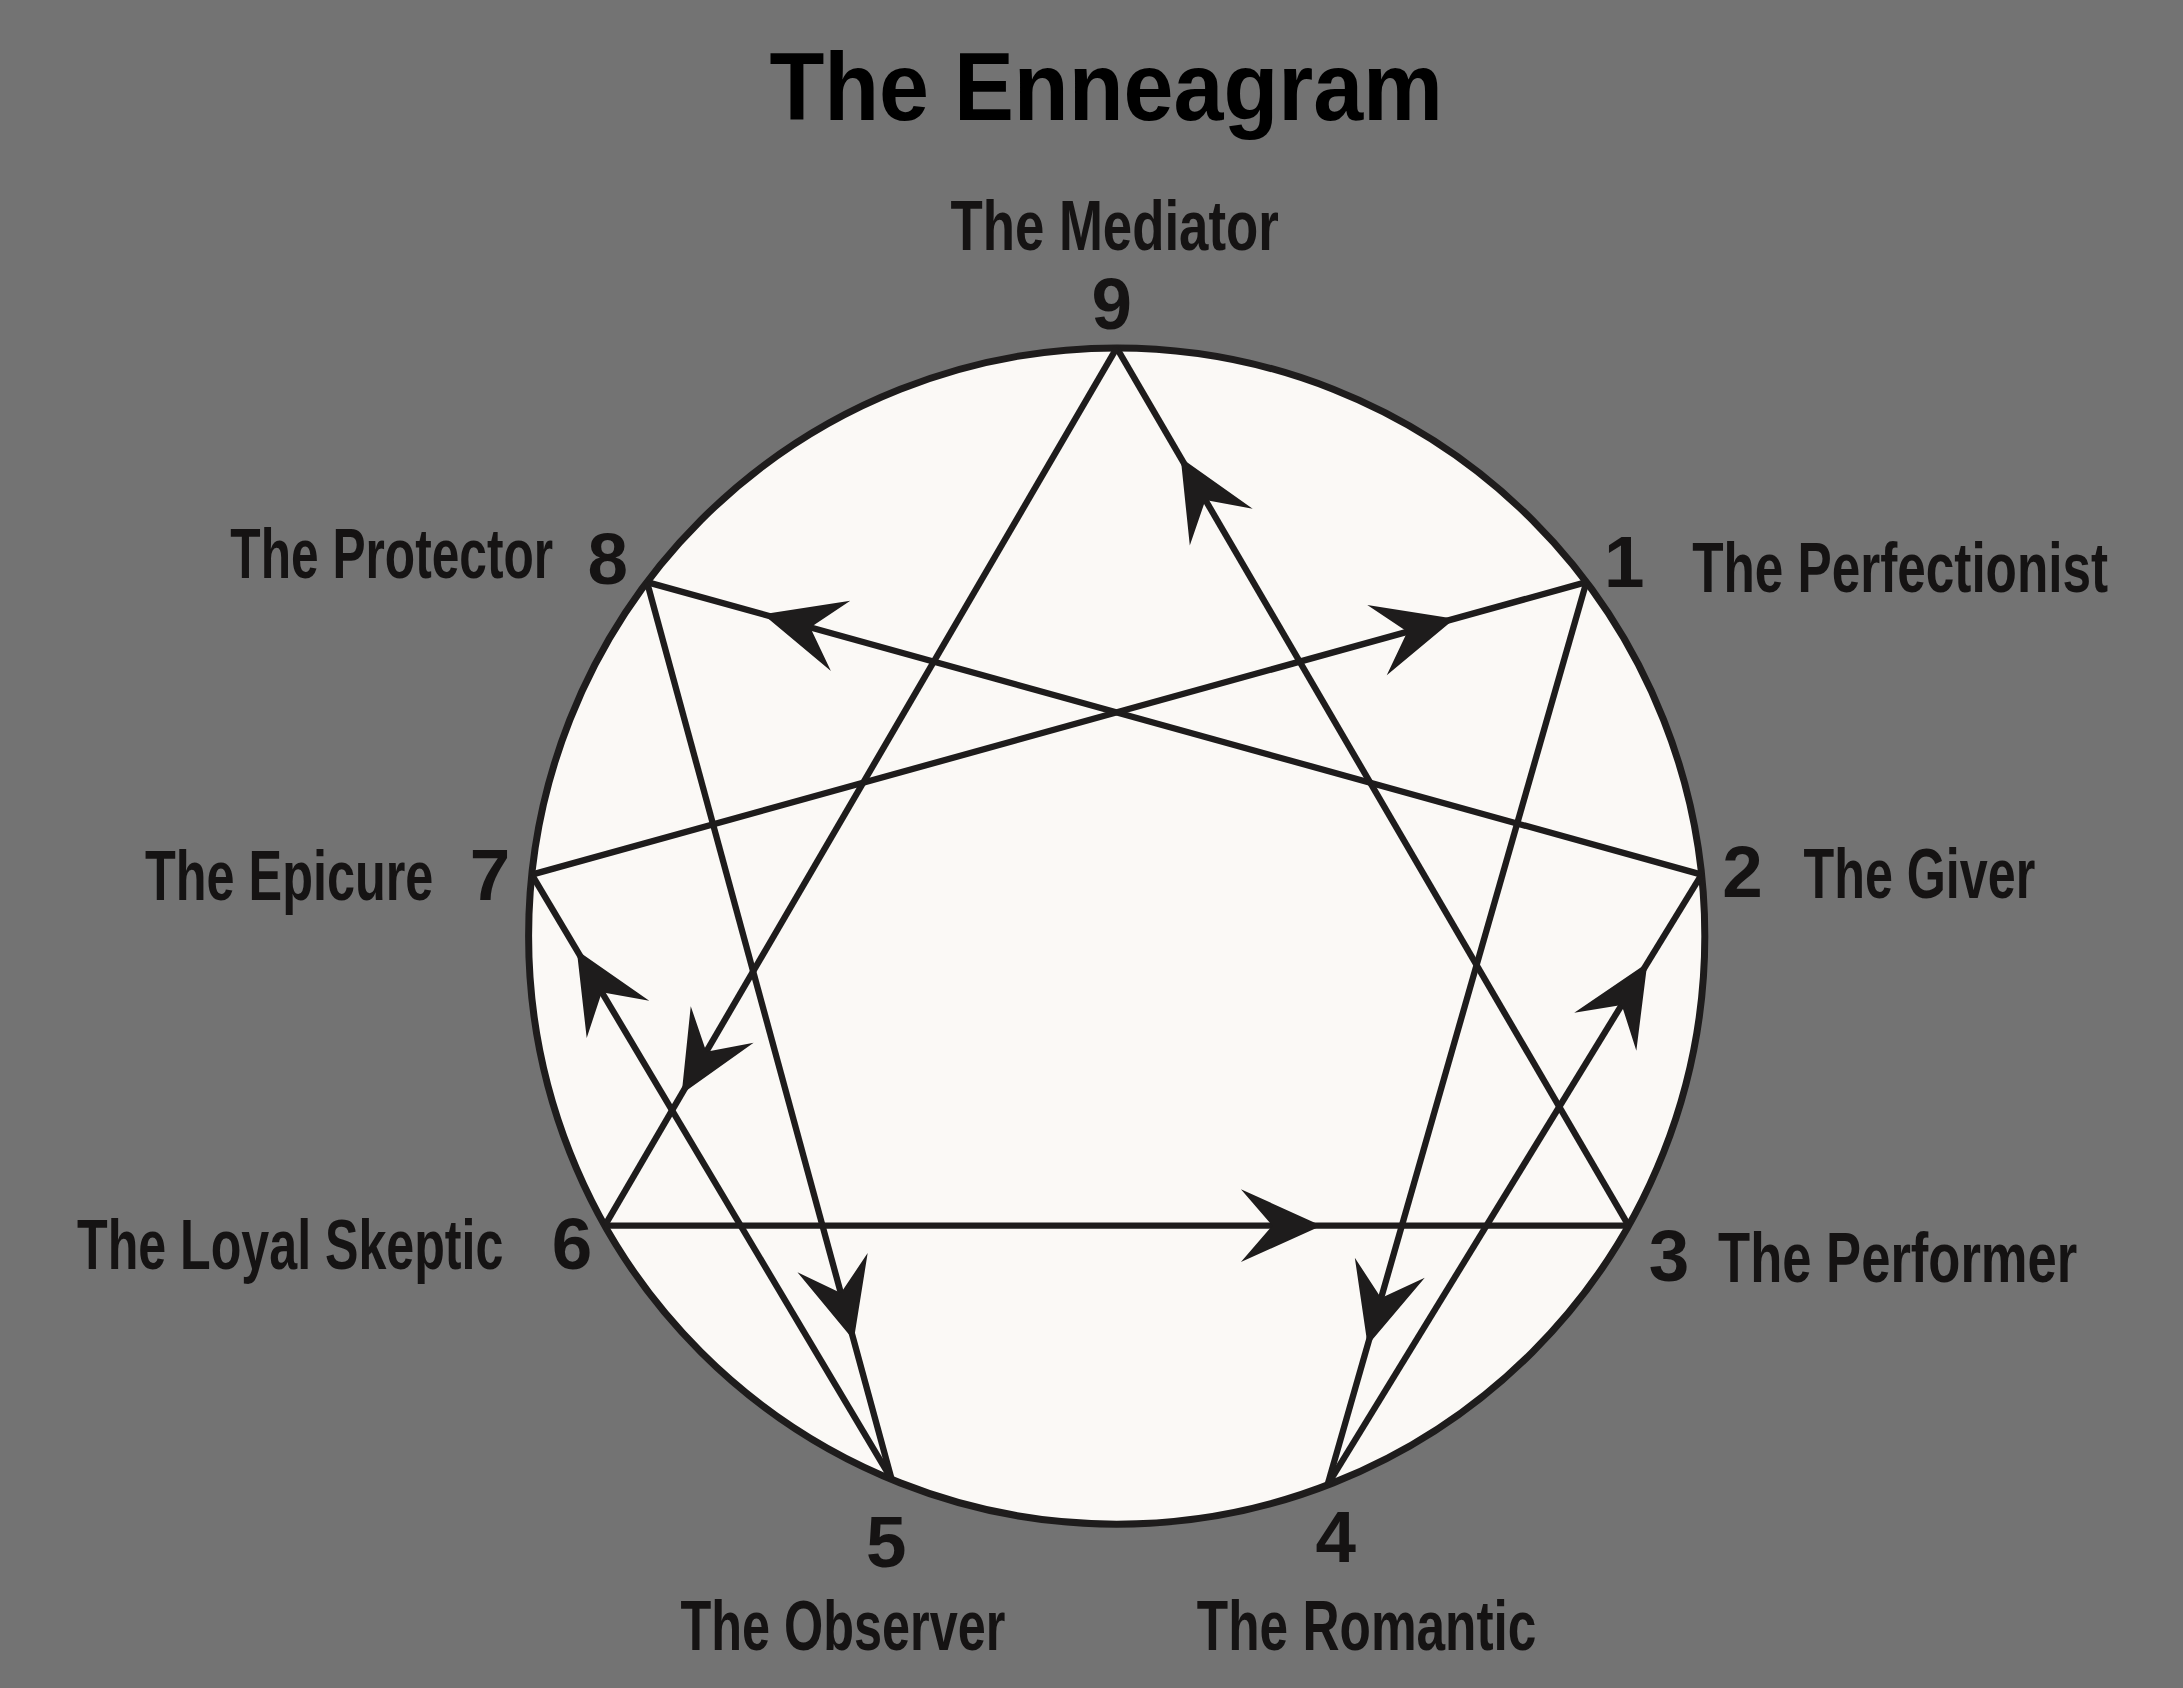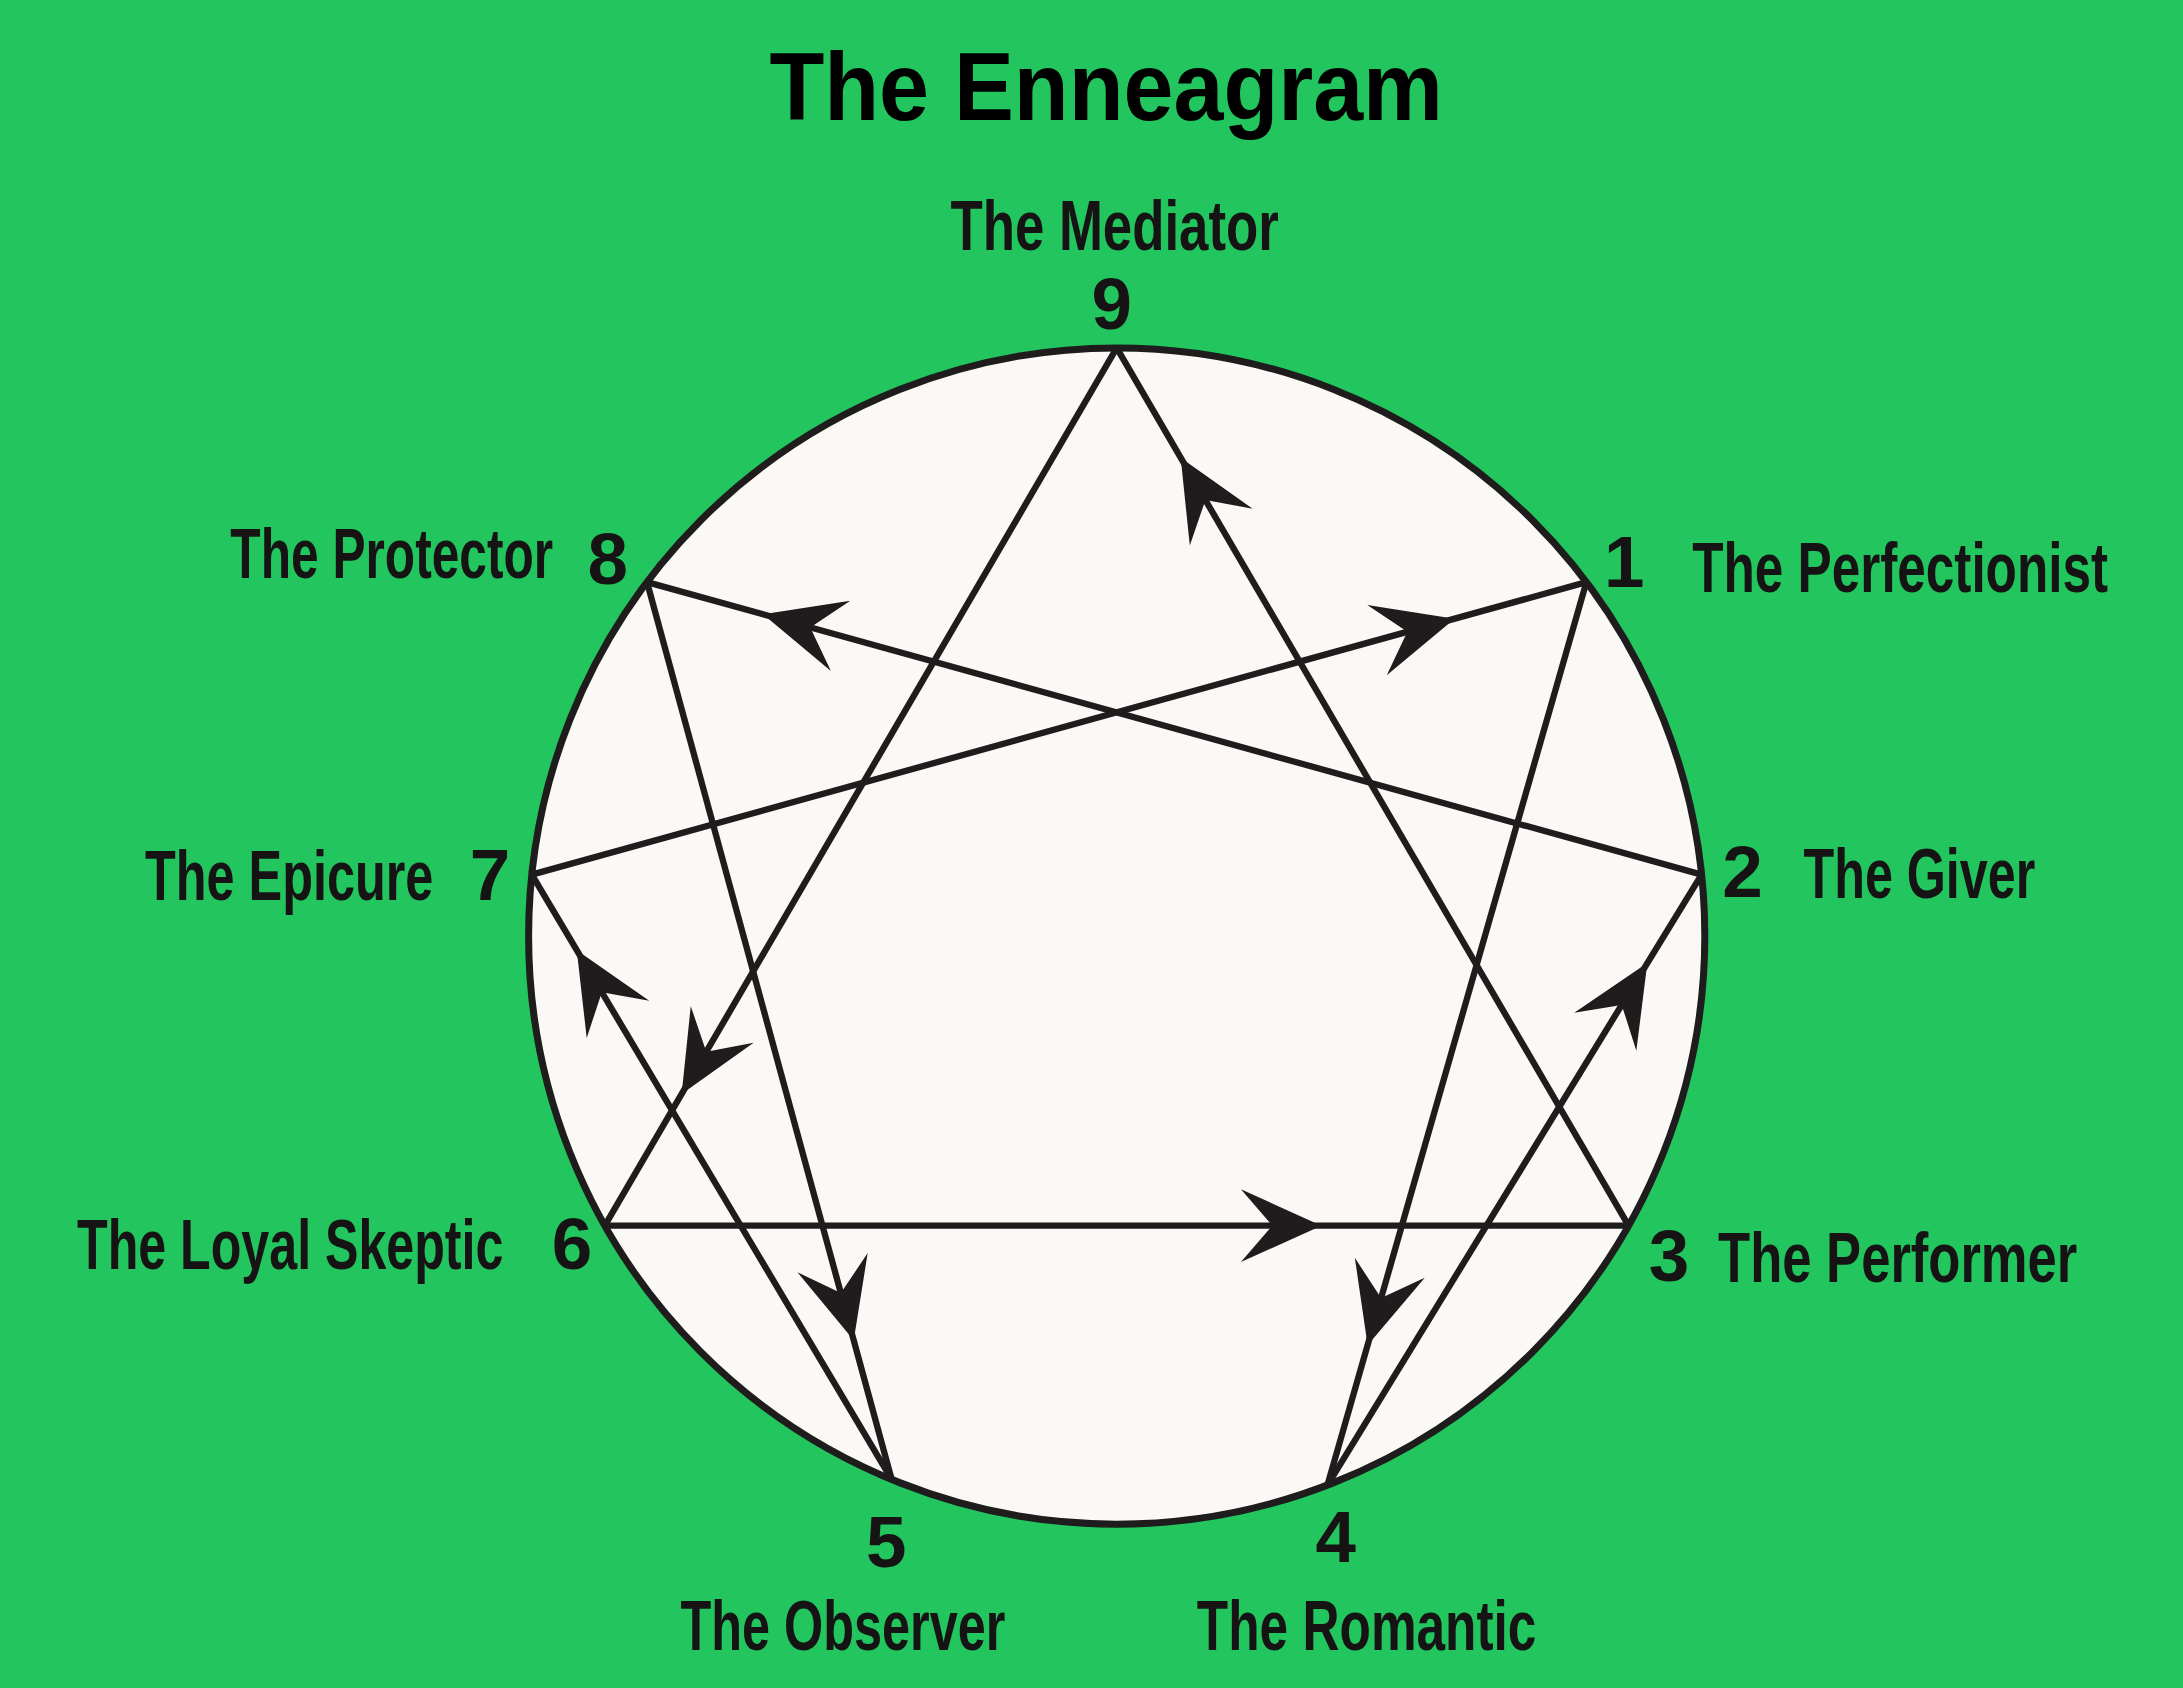--- a/index.html
+++ b/index.html
@@ -4,21 +4,21 @@
 <style>
   html, body {
     margin: 0;
     padding: 0;
     background: #ffffff;
   }
   .stage {
     position: relative;
     width: 2183px;
     height: 1688px;
-    background: #22c55e;
+    background: #737373;
     font-family: "Liberation Sans", sans-serif;
   }
   svg {
     display: block;
     width: 2183px;
     height: 1688px;
   }
   .title-text {
     font-family: "Liberation Sans", sans-serif;
     font-weight: bold;

